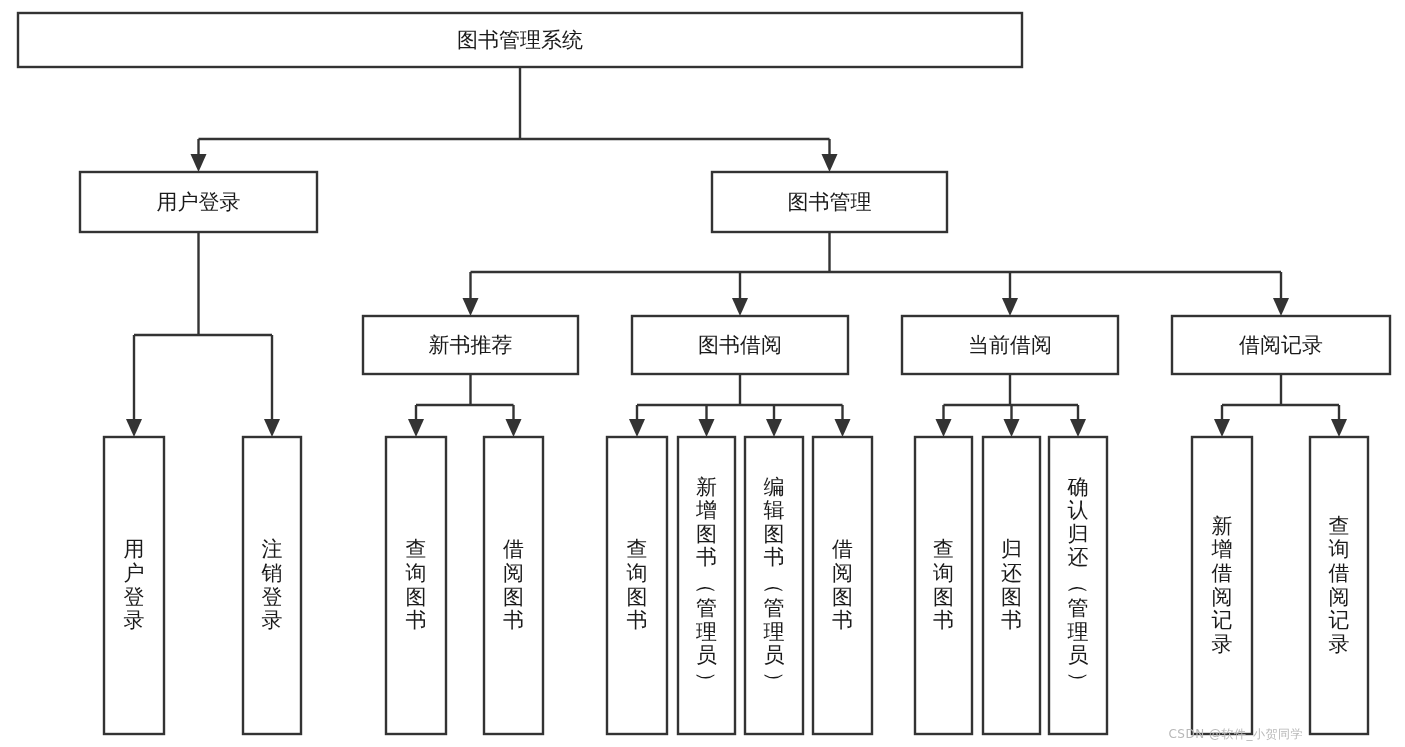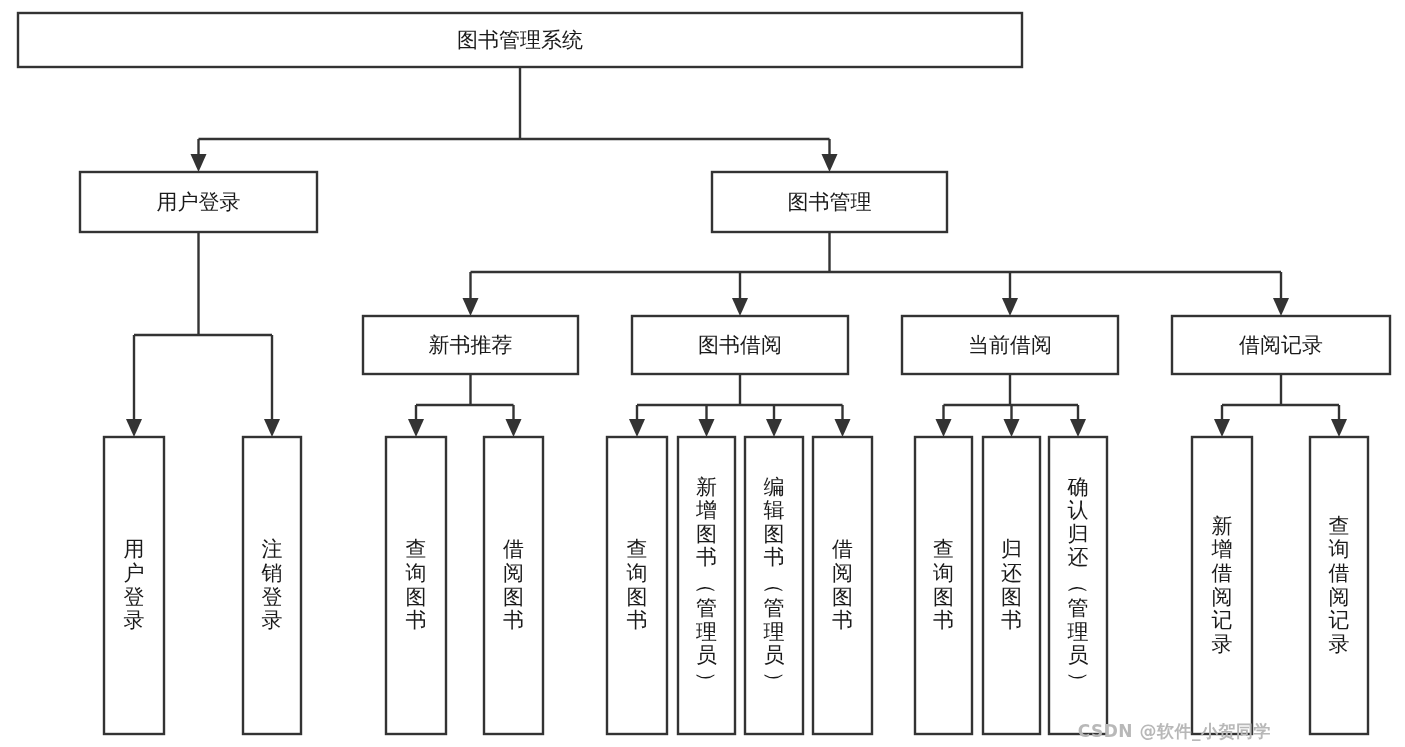--- a/index.html
+++ b/index.html
@@ -11,20 +11,21 @@
     font-family: "DejaVu Sans", "Liberation Sans", sans-serif;
     width: 1405px;
     height: 747px;
     overflow: hidden;
   }
   #diagram-root {
     position: relative;
     width: 1279px;
     height: 747px;
     background: #ffffff;
+    padding-left: 32px;
   }
   #diagram-svg {
     position: absolute;
     left: 0;
     top: 0;
   }
   .node-box {
     fill: #ffffff;
     stroke: #333333;
     stroke-width: 2.4;
@@ -59,25 +60,24 @@
     color: #1a1a1a;
     text-align: center;
     pointer-events: none;
     white-space: pre;
   }
   .watermark {
     position: absolute;
     right: 8px;
     bottom: 4px;
     font-family: "DejaVu Sans", "Liberation Sans", sans-serif;
-    font-size: 17px;
+    font-size: 12px;
     color: #b8b8b8;
     letter-spacing: 0.5px;
     white-space: nowrap;
-    font-weight: bold;
   }
 </style>
 </head>
 <body>
 
 <div id="diagram-root">
   <svg id="diagram-svg" width="1405" height="747" viewBox="0 0 1405 747">
     <defs></defs>
     <g id="connectors-layer">
         <line x1="520" y1="67" x2="520" y2="139" class="connector"></line>

